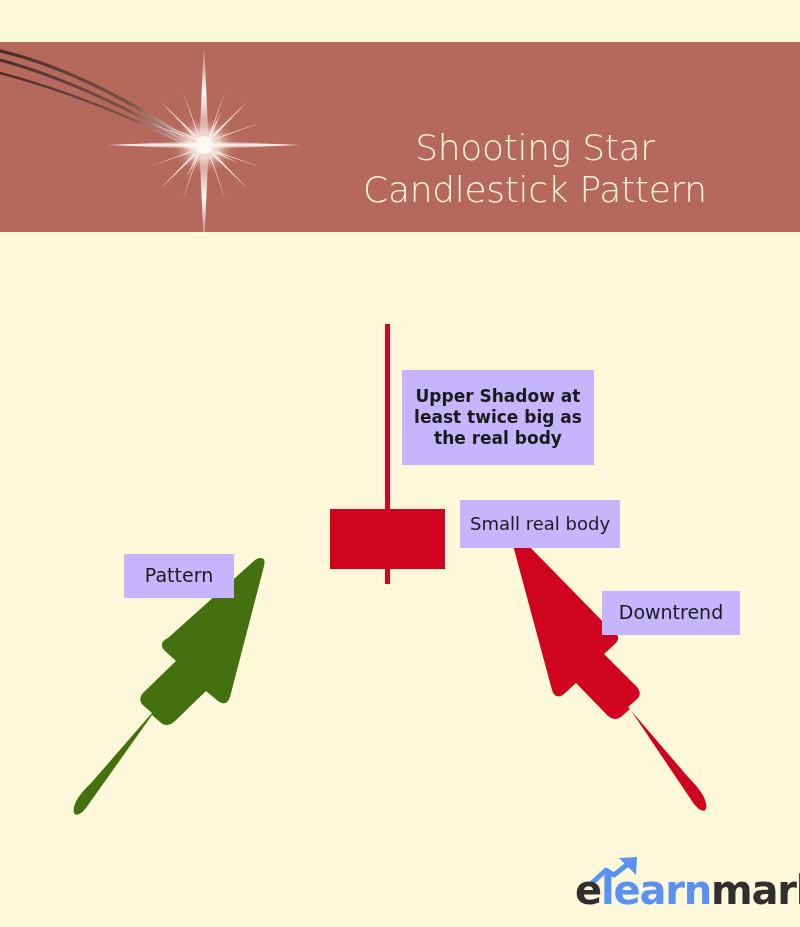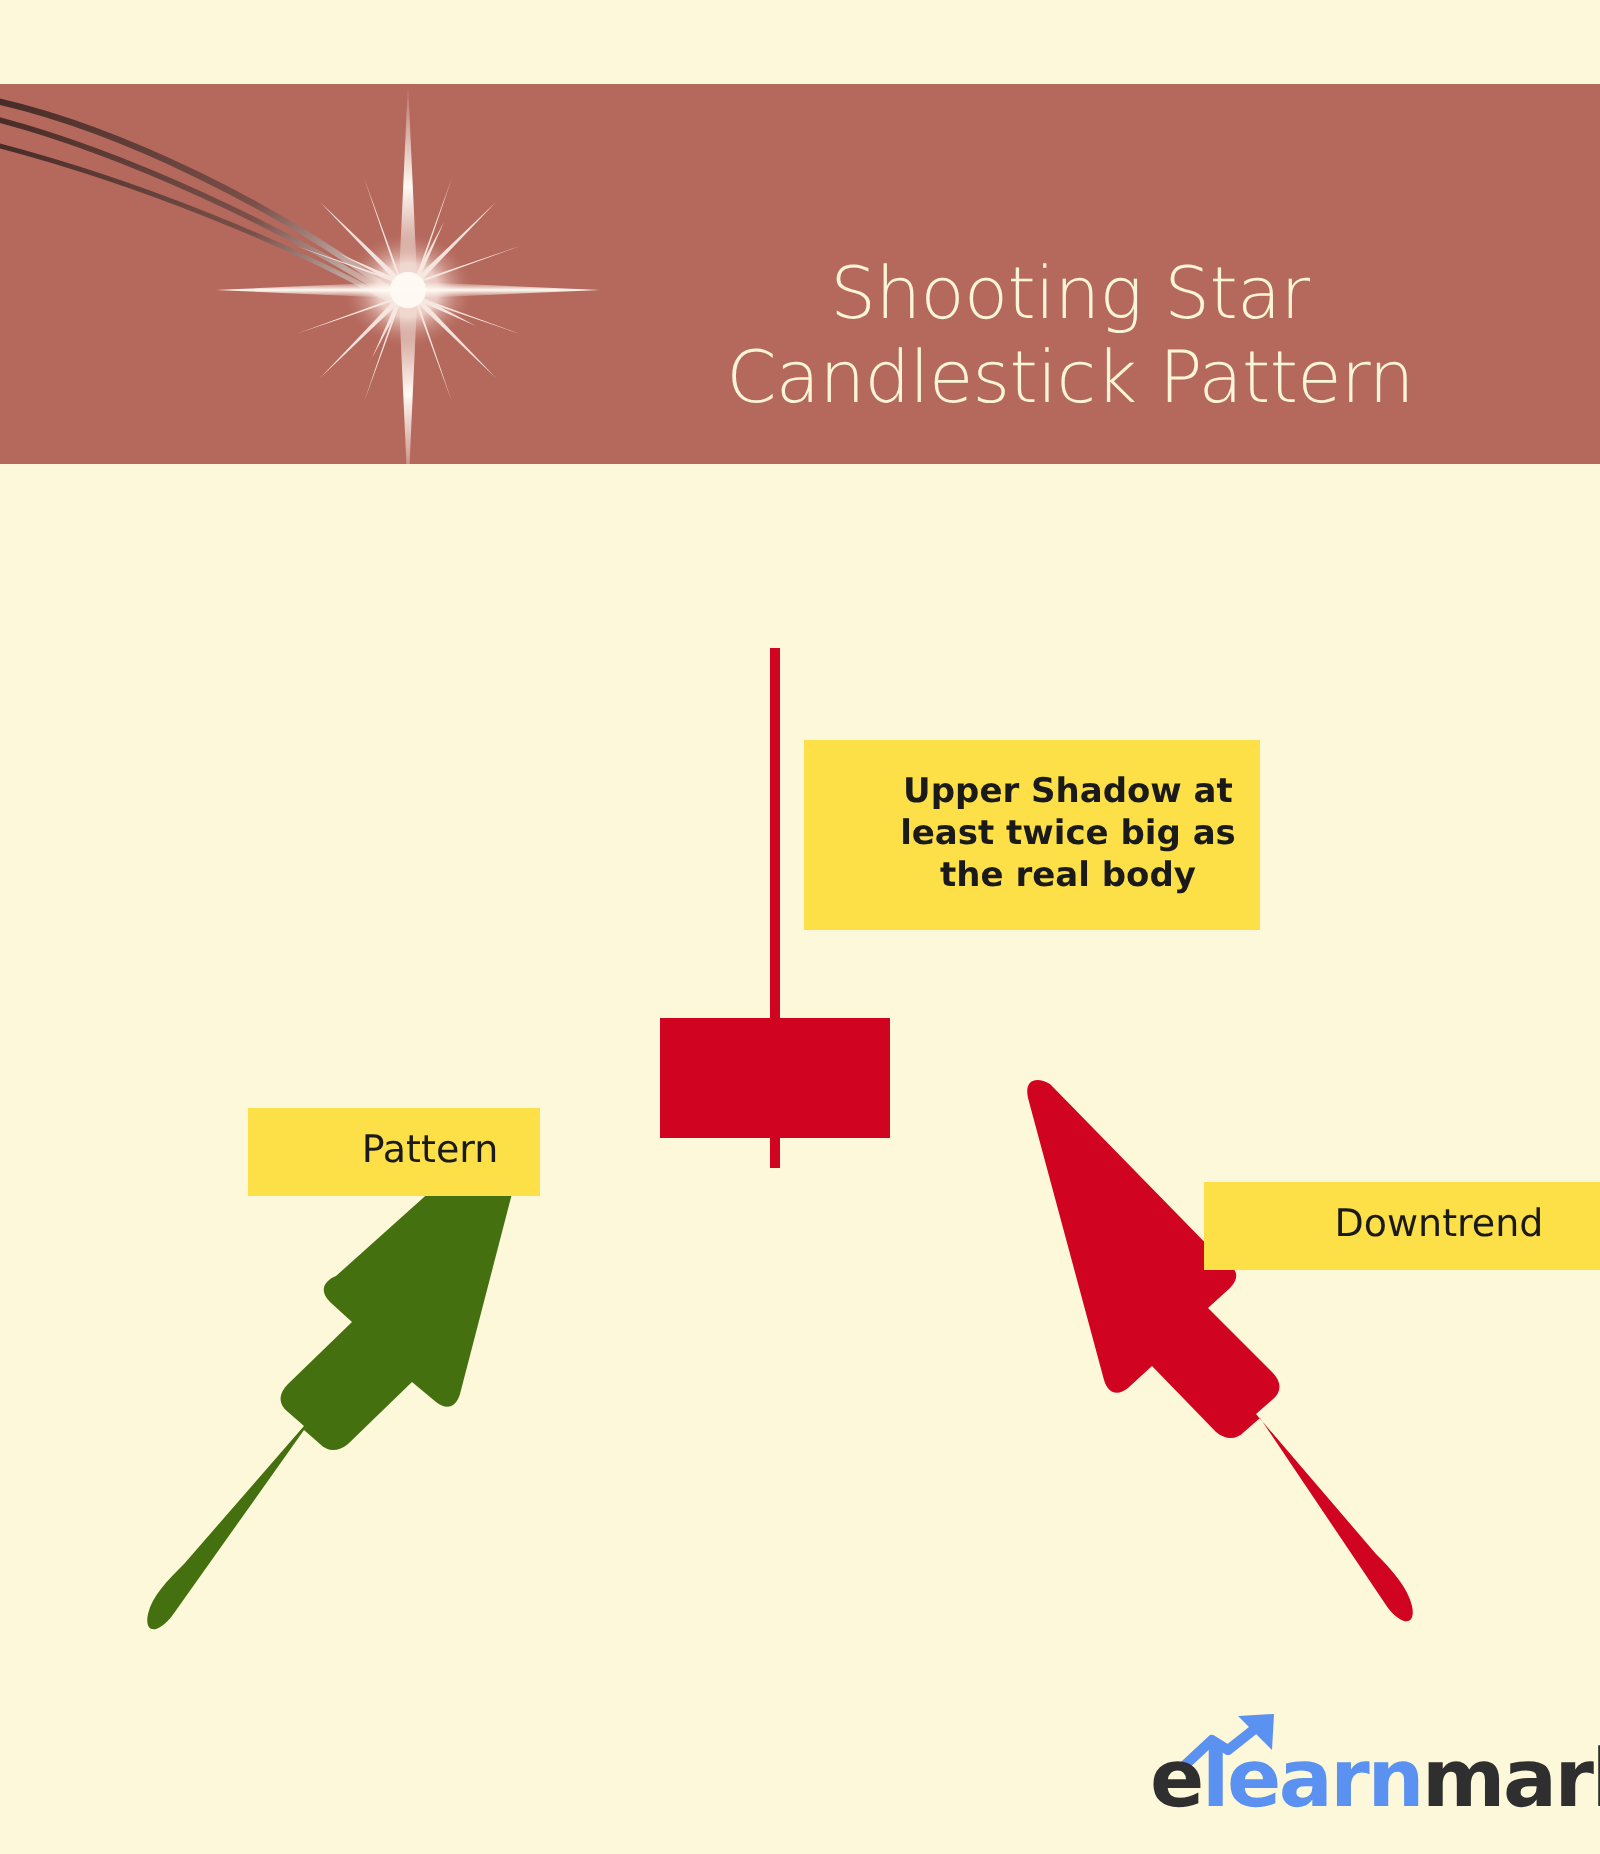--- a/index.html
+++ b/index.html
@@ -95,30 +95,29 @@
   .arrow-down {
     left: 480px;
     top: 530px;
     width: 235px;
     height: 290px;
   }
 
   
   .label-box {
     position: absolute;
-    background: #fde047;
+    background: #c4b5fd;
     color: #1a1a1a;
     font-family: "DejaVu Sans", sans-serif;
     display: flex;
     align-items: center;
     justify-content: center;
     text-align: center;
     line-height: 1.24;
     white-space: pre-line;
-    padding-left: 36px;
   }
   .label-upper-shadow {
     left: 402px;
     top: 370px;
     width: 192px;
     height: 95px;
     font-size: 17px;
     font-weight: bold;
   }
   .label-small-body {
@@ -138,21 +137,21 @@
   .label-uptrend {
     left: 124px;
     top: 554px;
     width: 110px;
     height: 44px;
     font-size: 19px;
   }
   .label-downtrend {
     left: 602px;
     top: 591px;
-    width: 163px;
+    width: 138px;
     height: 44px;
     font-size: 19px;
   }
 
   
   .logo {
     position: absolute;
     left: 575px;
     top: 858px;
     width: 215px;
@@ -286,20 +285,21 @@
              C 161 166 161 161 156 156
              L 124 124
              L 135 114
              C 140 109 139 104 132 101 Z" transform="translate(0,0) scale(1,1)" fill="#d00420"></path>
   </svg>
 
   <div class="label-box label-upper-shadow">Upper Shadow at
 least twice big as
 the real body</div>
 
+  <div class="label-box label-small-body">Small real body</div>
 
 
   <div class="label-box label-uptrend">Pattern</div>
 
   <div class="label-box label-downtrend">Downtrend</div>
 
   <div class="logo">
     <svg class="logo-arrow" viewBox="0 0 56 30">
       <path d="M 3 27 L 17 14 L 25 19 L 44 4" fill="none" stroke="#5b91f0" stroke-width="5" stroke-linecap="round" stroke-linejoin="round"></path>
       <path d="M 30 2 L 48 1 L 47 19 Z" fill="#5b91f0"></path>

